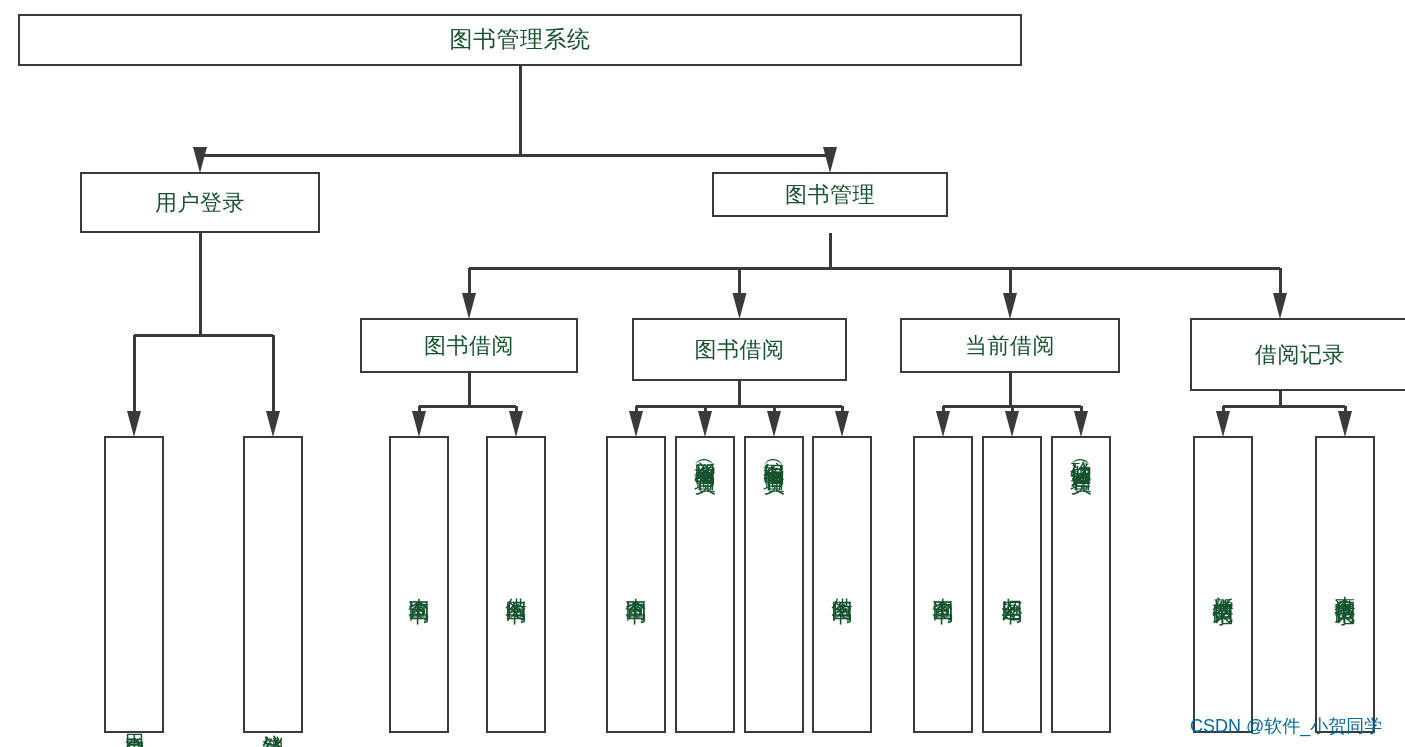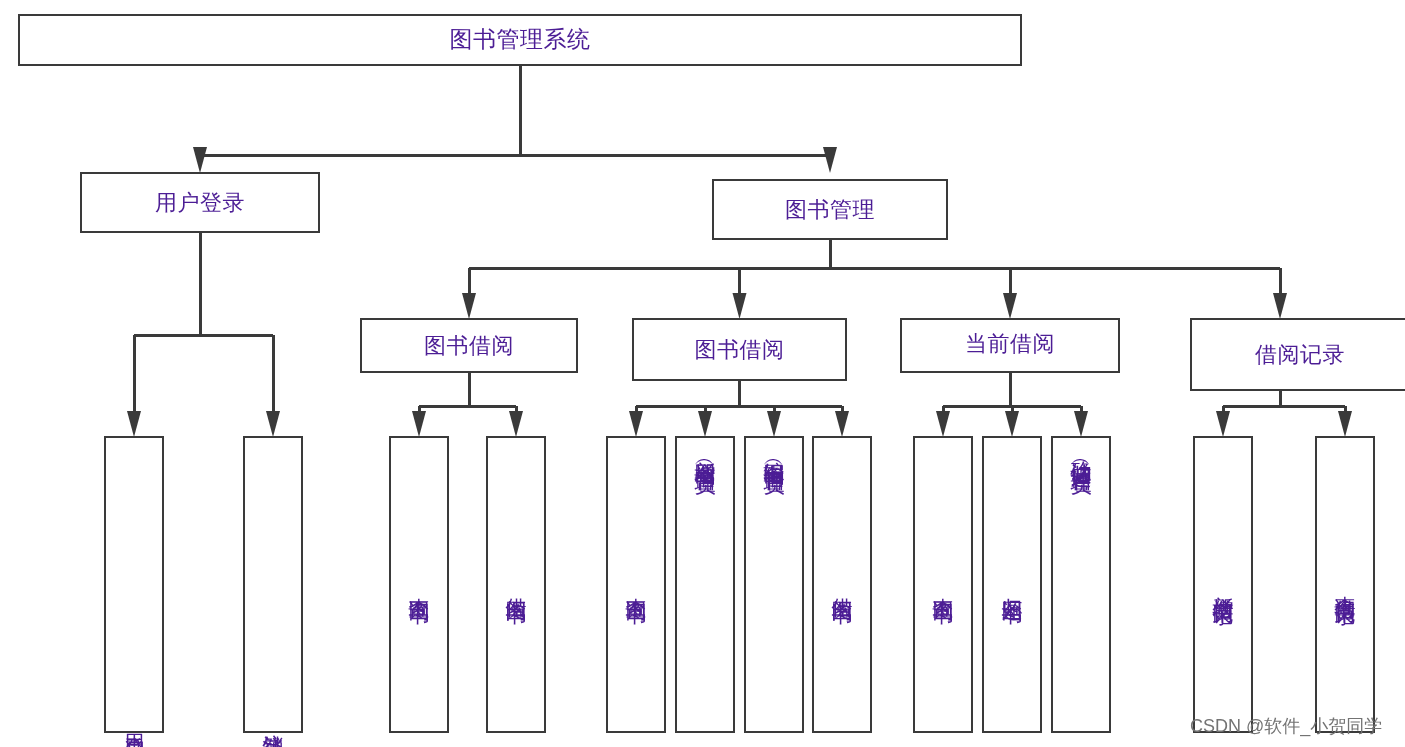--- a/index.html
+++ b/index.html
@@ -25,21 +25,21 @@
     height: 747px;
   }
   .node {
     position: absolute;
     box-sizing: border-box;
     border: 2px solid #3a3a3a;
     background: #ffffff;
     display: flex;
     align-items: center;
     justify-content: center;
-    color: #4c1d95;
+    color: #14532d;
     z-index: 2;
   }
   .node-label {
     display: block;
     text-align: center;
     line-height: 1.18;
     white-space: nowrap;
   }
   
   .node.horiz .node-label {
@@ -67,21 +67,21 @@
     align-items: flex-end;
   }
   .node.vert.align-top {
     align-items: flex-start;
   }
   .watermark {
     position: absolute;
     left: 1190px;
     top: 714px;
     font-size: 18px;
-    color: #737373;
+    color: #0369a1;
     white-space: nowrap;
     z-index: 5;
     font-family: "Liberation Sans", "DejaVu Sans", sans-serif;
   }
 </style>
 </head>
 <body>
 
 <div id="canvas">
 
@@ -140,31 +140,31 @@
       <polygon points="1338,411 1352,411 1345,437" fill="#3a3a3a"></polygon>
     </svg>
 
   <div class="node root horiz" style="left: 18px; top: 14px; width: 1004px; height: 52px;">
     <span class="node-label">图书管理系统</span>
   </div>
 
   <div class="node horiz" style="left: 80px; top: 172px; width: 240px; height: 61px;">
     <span class="node-label">用户登录</span>
   </div>
-  <div class="node horiz" style="left: 712px; top: 179px; width: 236px; height: 61px;">
+  <div class="node horiz" style="left: 712px; top: 172px; width: 236px; height: 45px;">
     <span class="node-label">图书管理</span>
   </div>
 
   <div class="node horiz" style="left: 360px; top: 318px; width: 218px; height: 55px;">
     <span class="node-label">图书借阅</span>
   </div>
   <div class="node horiz" style="left: 632px; top: 318px; width: 215px; height: 63px;">
     <span class="node-label">图书借阅</span>
   </div>
-  <div class="node horiz" style="left: 900px; top: 318px; width: 220px; height: 55px; font-family: Liberation Mono, monospace;">
+  <div class="node horiz" style="left: 900px; top: 318px; width: 220px; height: 55px;">
     <span class="node-label">当前借阅</span>
   </div>
   <div class="node horiz" style="left: 1170px; top: 318px; width: 220px; height: 73px; margin-left: 20px;">
     <span class="node-label">借阅记录</span>
   </div>
 
   <div class="node vert align-bottom" style="left: 104px; top: 436px; width: 60px; height: 297px;">
     <span class="node-label">用户登录</span>
   </div>
   <div class="node vert align-bottom" style="left: 243px; top: 436px; width: 60px; height: 297px;">

